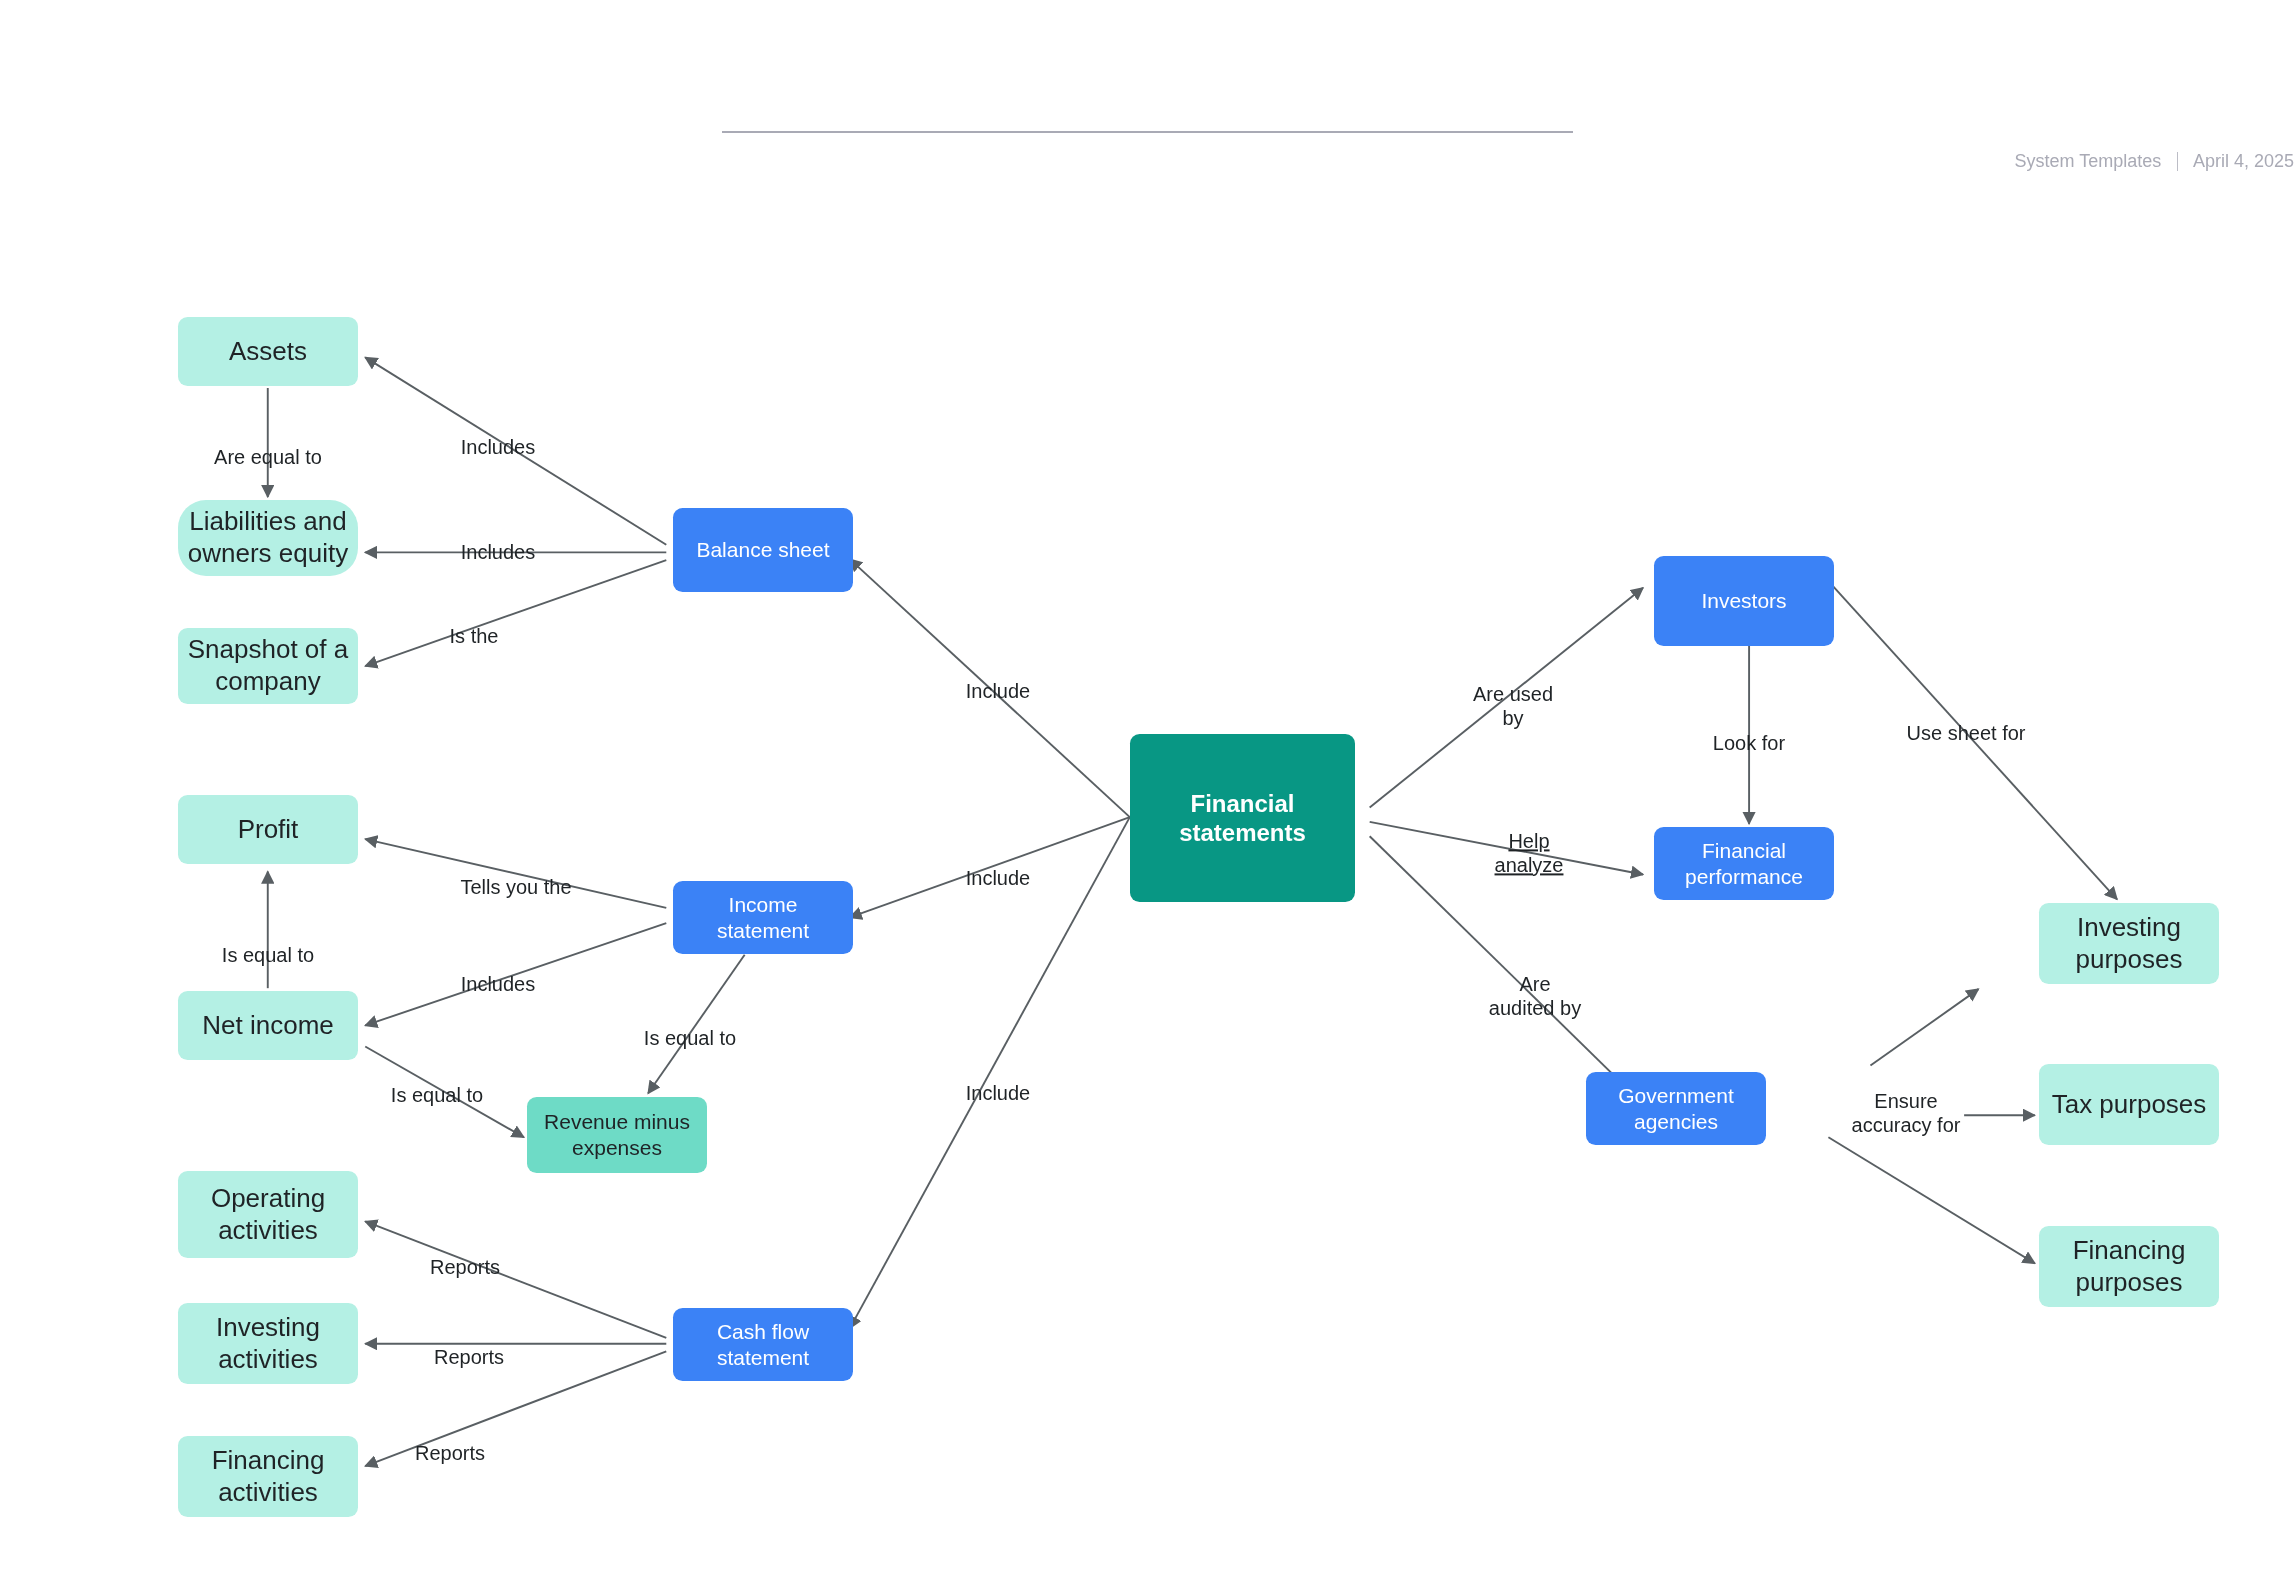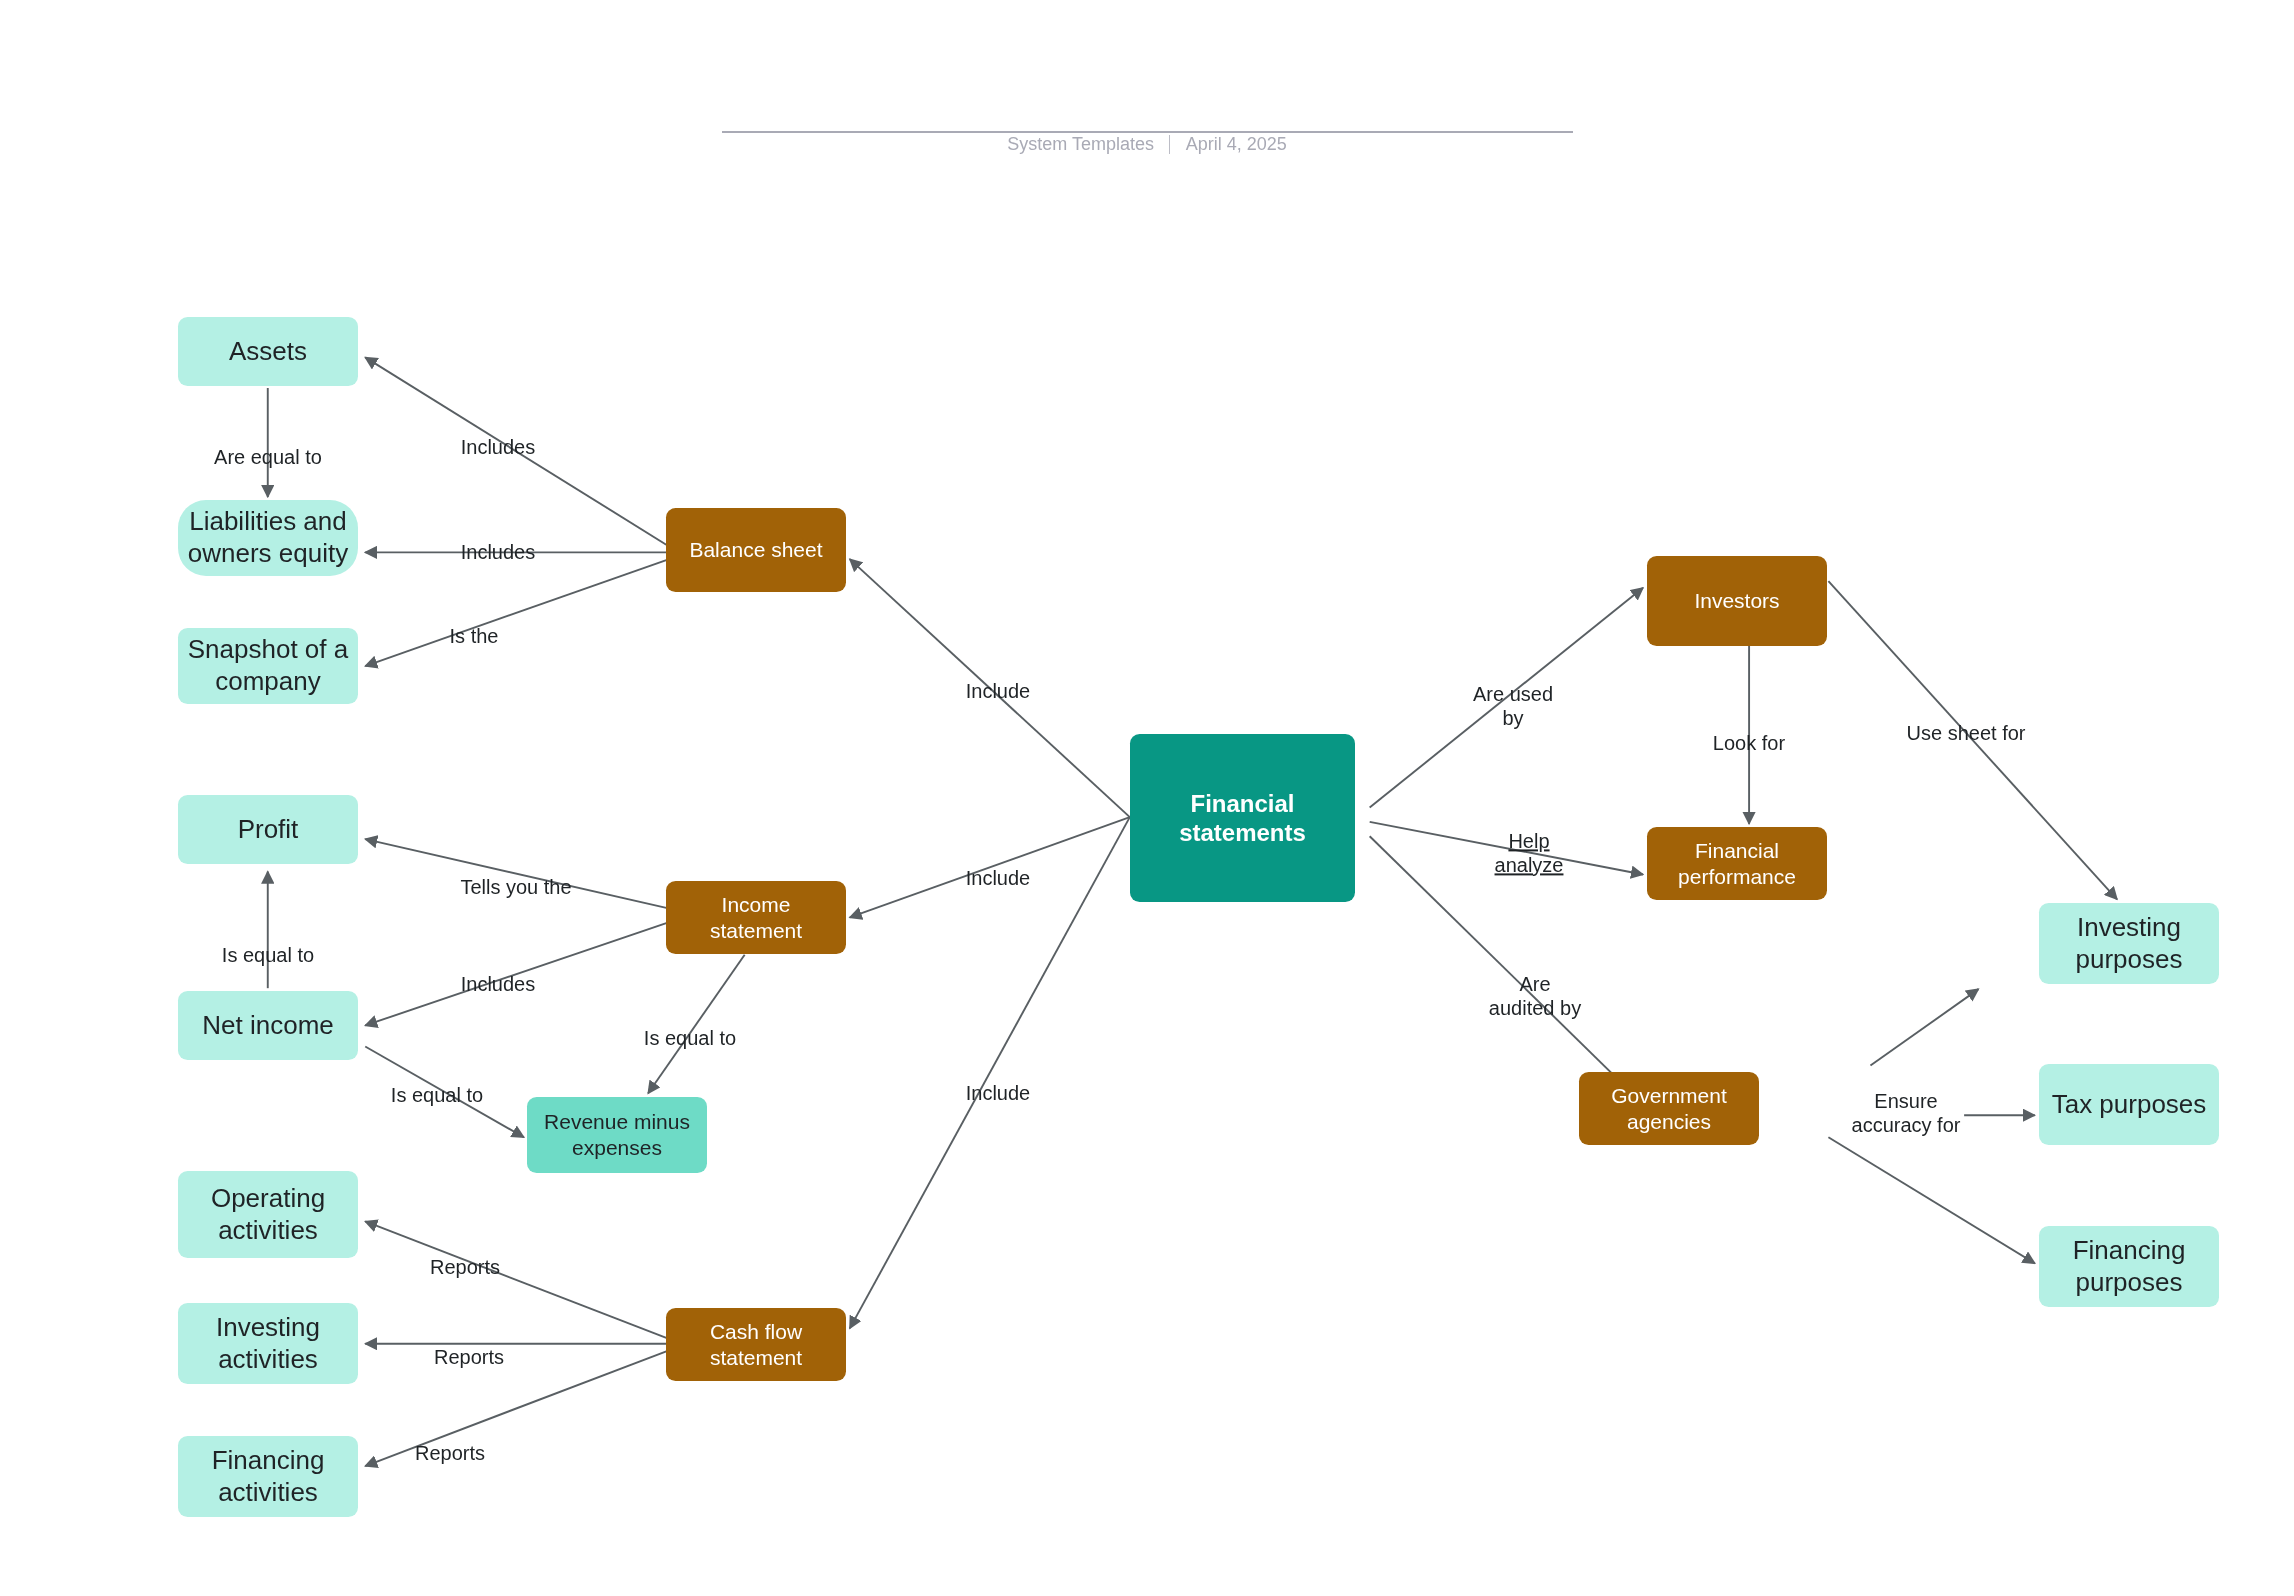--- a/index.html
+++ b/index.html
@@ -36,25 +36,25 @@
     line-height: 1.1;
     margin: 0;
   }
   .title-rule {
     width: 851px;
     height: 2.9px;
     background: #a9aab5;
     margin: 11.5px auto 0 auto;
   }
   .subline {
-    margin-top: 1px;
+    margin-top: 18px;
     font-size: 18px;
     color: #a9aab5;
     display: flex;
-    justify-content: center;
+    justify-content: flex-end;
     align-items: center;
     gap: 15.3px;
   }
   .sub-sep {
     display: inline-block;
     width: 1px;
     height: 19px;
     background: #bcbdc6;
   }
   
@@ -72,21 +72,21 @@
     display: flex;
     align-items: center;
     justify-content: center;
     text-align: center;
     line-height: 1.22;
     padding: 3.8px 7.6px;
     white-space: pre-line;
   }
   .node.light   { background: #b4f0e4; color: #1f2326; font-size: 26px; }
   .node.medium  { background: #6edbc6; color: #1f2326; font-size: 21px; }
-  .node.bright  { background: #a16207; color: #ffffff; font-size: 21px; }
+  .node.bright  { background: #3b82f6; color: #ffffff; font-size: 21px; margin-left: 7px; }
   .node.dark    { background: #089784; color: #ffffff; font-size: 24px; font-weight: bold; }
 
   .edge-label {
     position: absolute;
     font-size: 20px;
     color: #1f2326;
     text-align: center;
     line-height: 1.18;
     white-space: pre-line;
     transform: translate(-50%, -50%);

